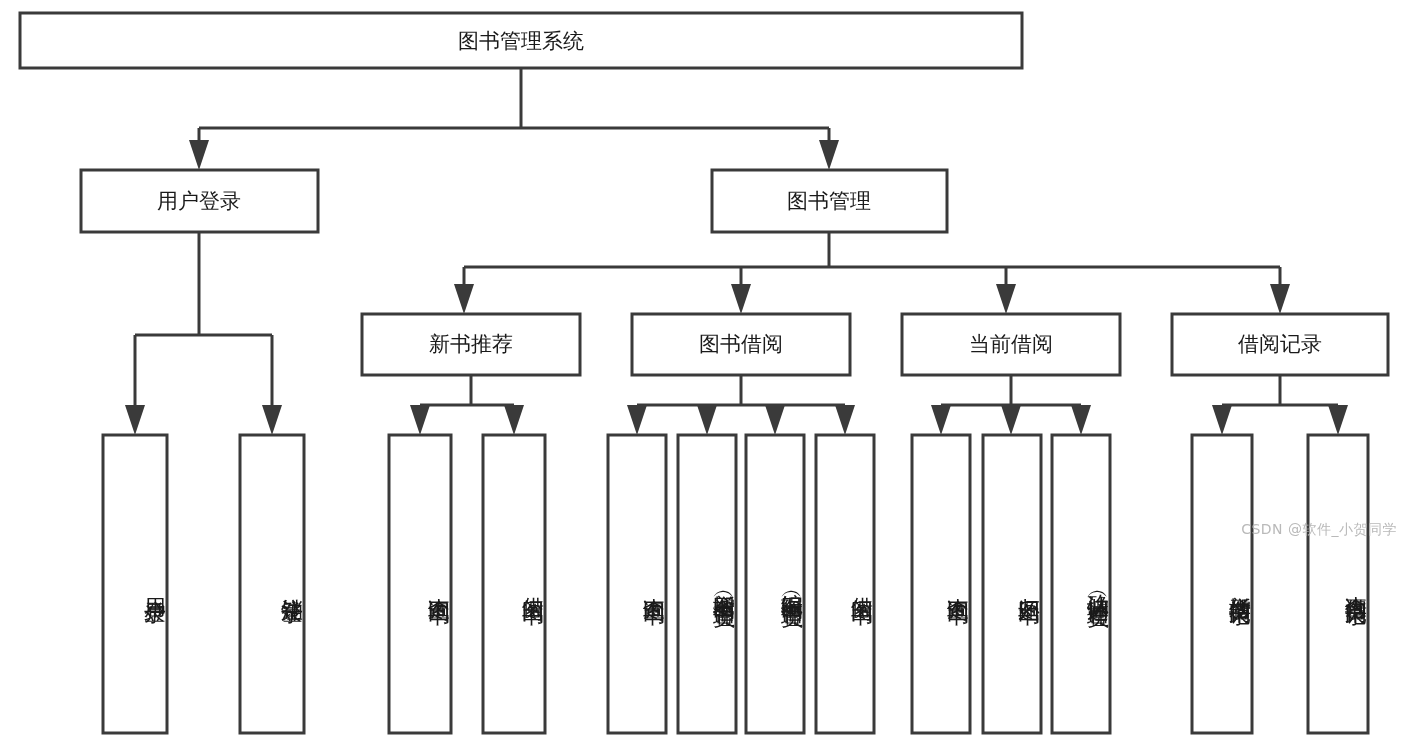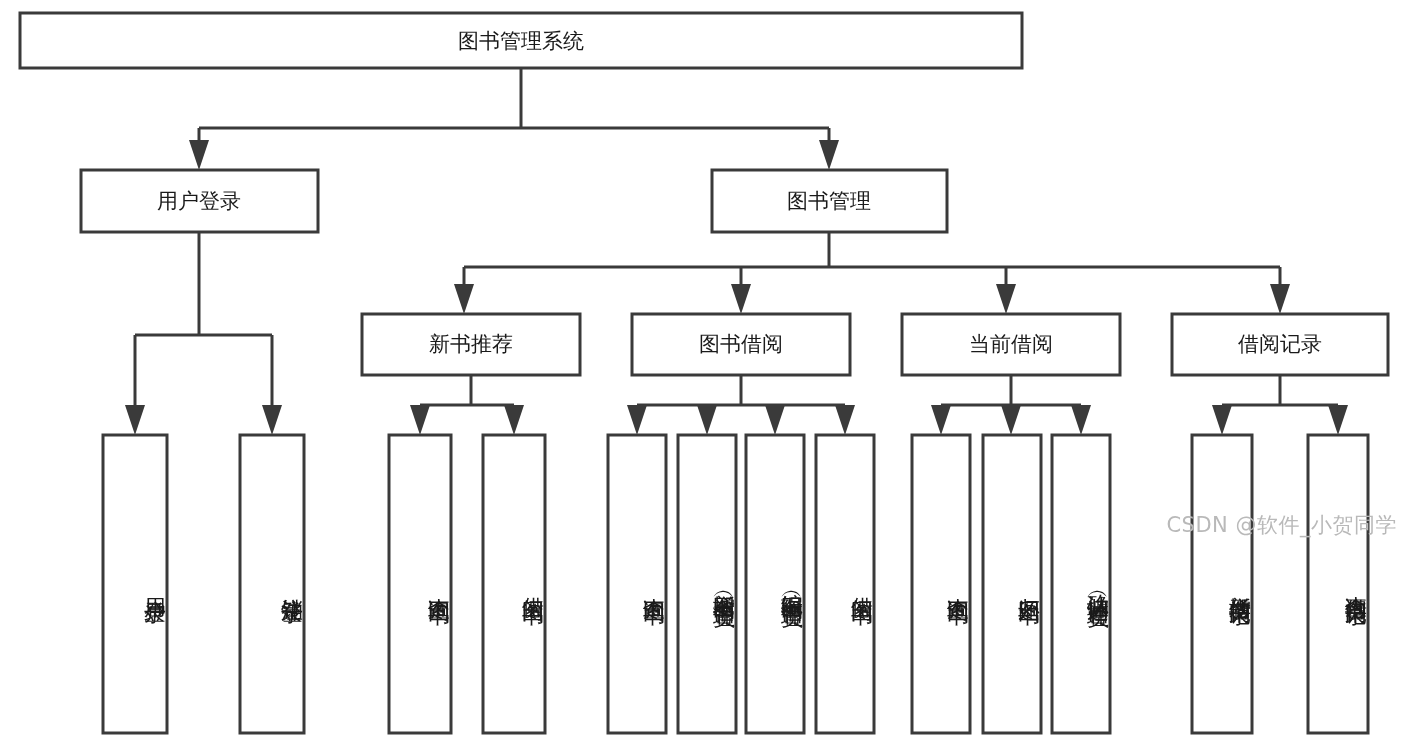--- a/index.html
+++ b/index.html
@@ -61,21 +61,21 @@
     letter-spacing: 2px;
     text-align: center;
     white-space: nowrap;
     pointer-events: none;
   }
   #watermark {
     position: absolute;
     right: 8px;
     bottom: 6px;
     font-family: "DejaVu Sans", "Liberation Sans", sans-serif;
-    font-size: 21px;
+    font-size: 14px;
     color: #b9b9b9;
     white-space: nowrap;
     letter-spacing: 0.5px;
     margin-top: 19px;
   }
 </style>
 </head>
 <body>
 
 <div id="diagram-root">

